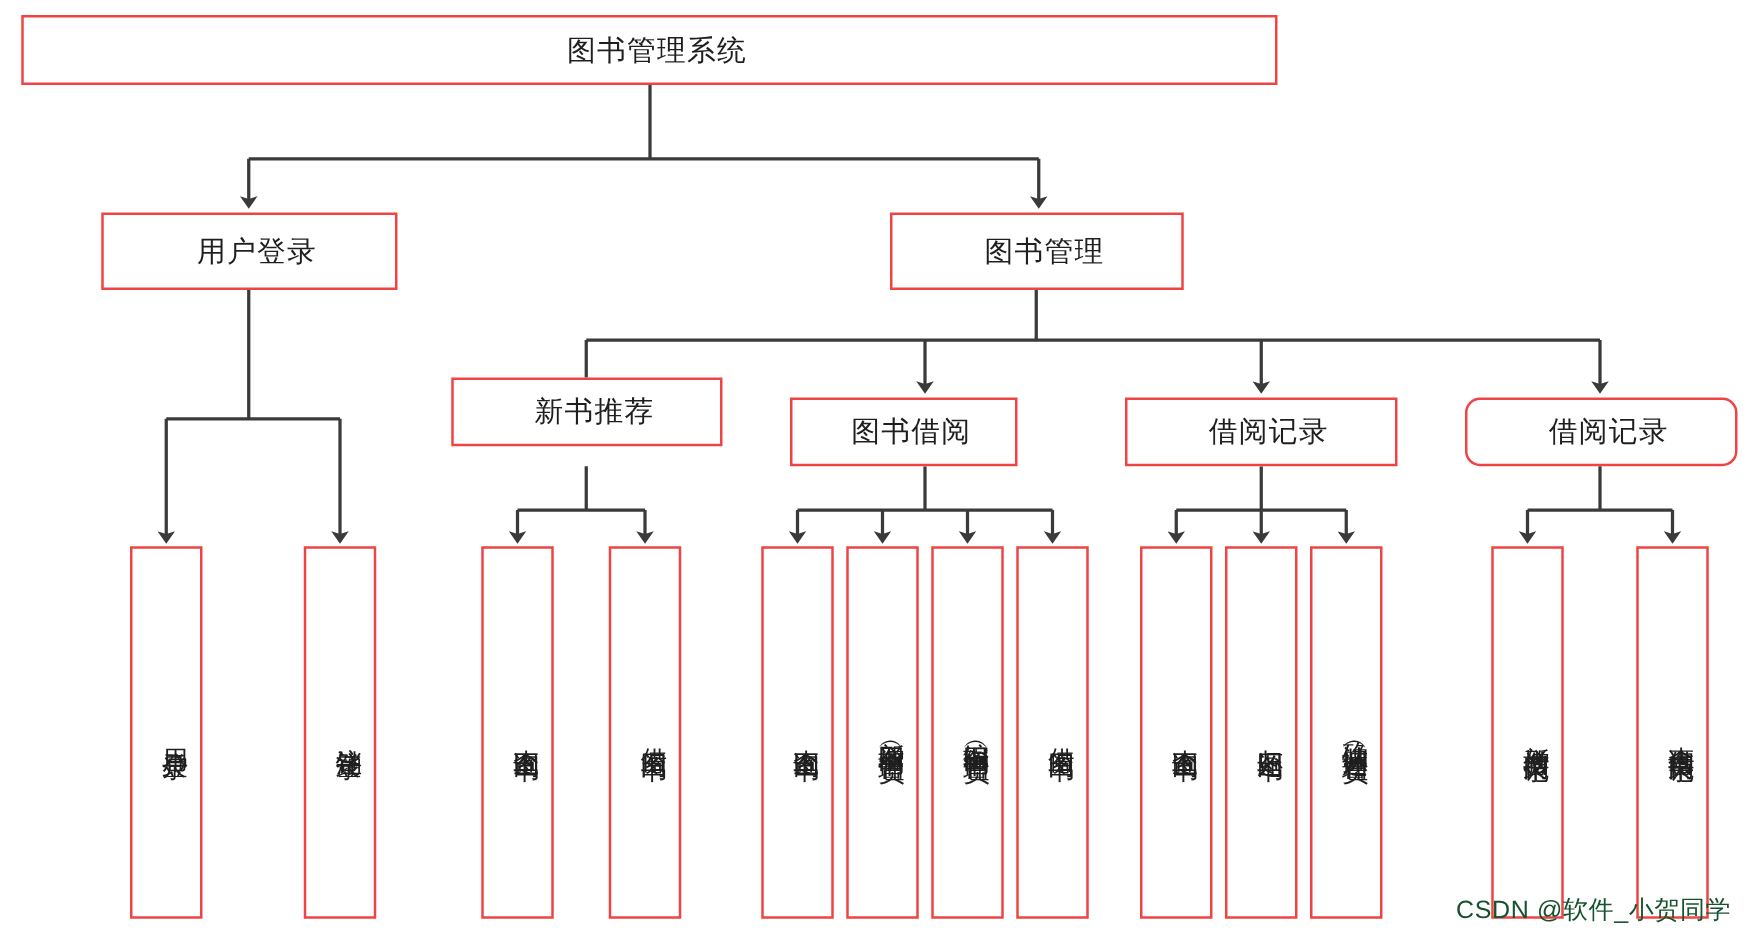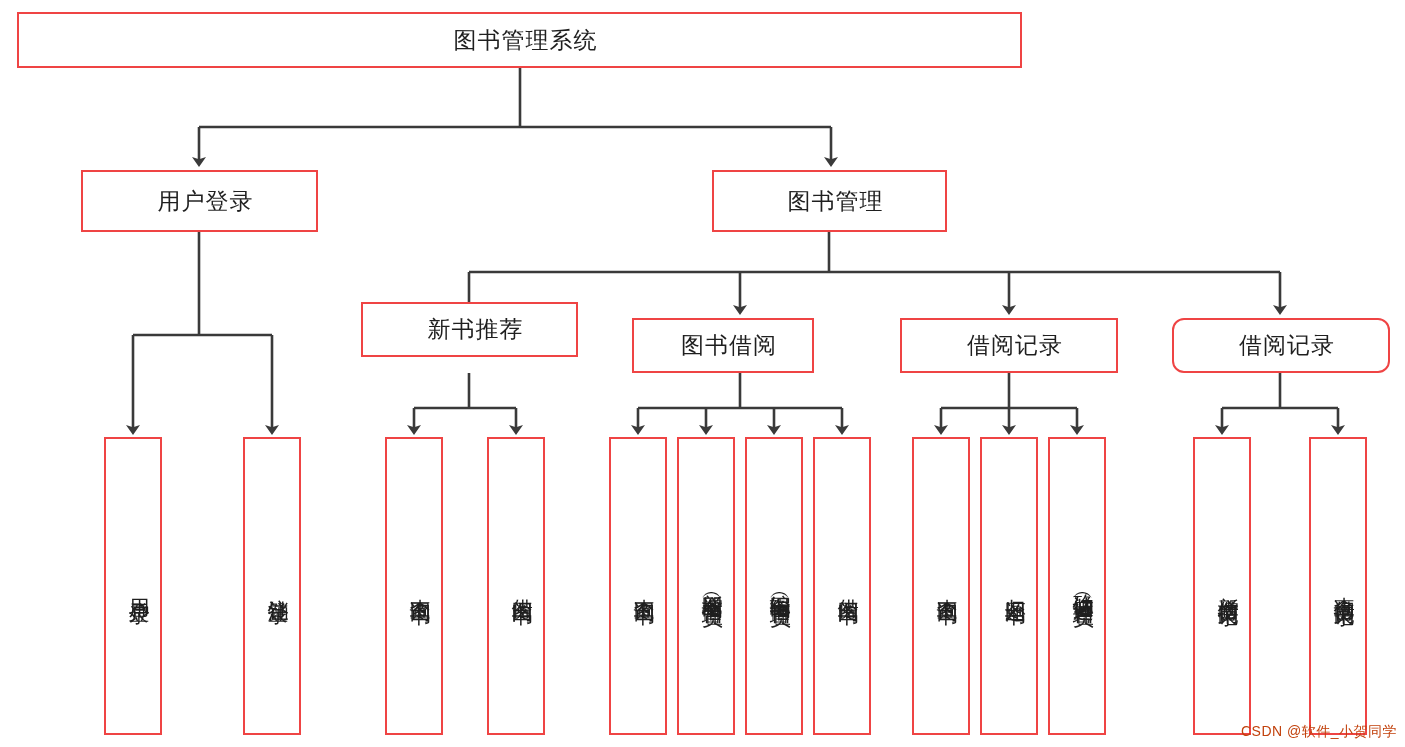--- a/index.html
+++ b/index.html
@@ -46,24 +46,24 @@
   .vtext {
     writing-mode: vertical-rl;
     text-orientation: upright;
     line-height: 1.06;
     letter-spacing: 2px;
     white-space: nowrap;
     color: #1f1f1f;
   }
   .watermark {
     position: absolute;
-    right: 8px;
+    right: 20px;
     bottom: 6px;
-    font-size: 14px;
-    color: #c2410c;
+    font-size: 20px;
+    color: #14532d;
     letter-spacing: 0.5px;
     white-space: nowrap;
   }
 </style>
 </head>
 <body>
 
 <div id="canvas">
 
   <svg class="edges" viewBox="0 0 1405 747">

